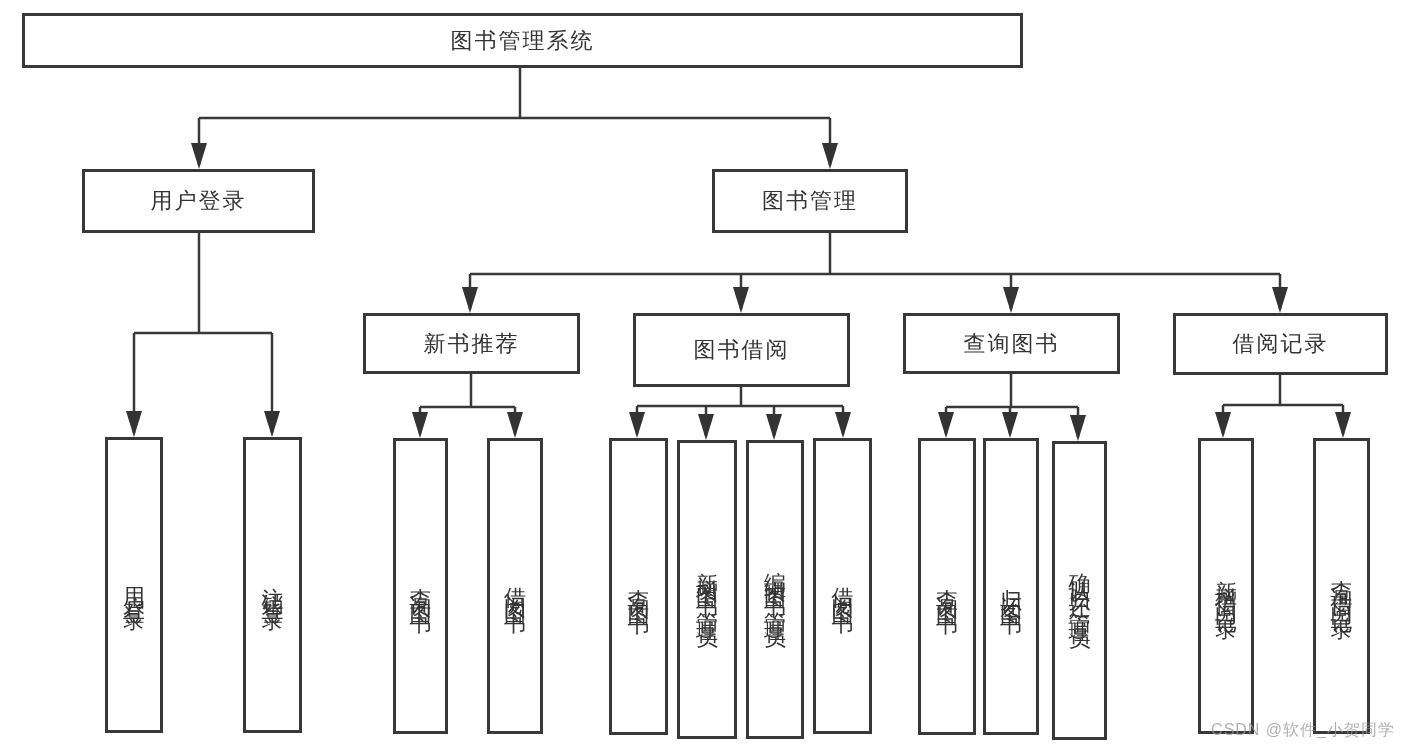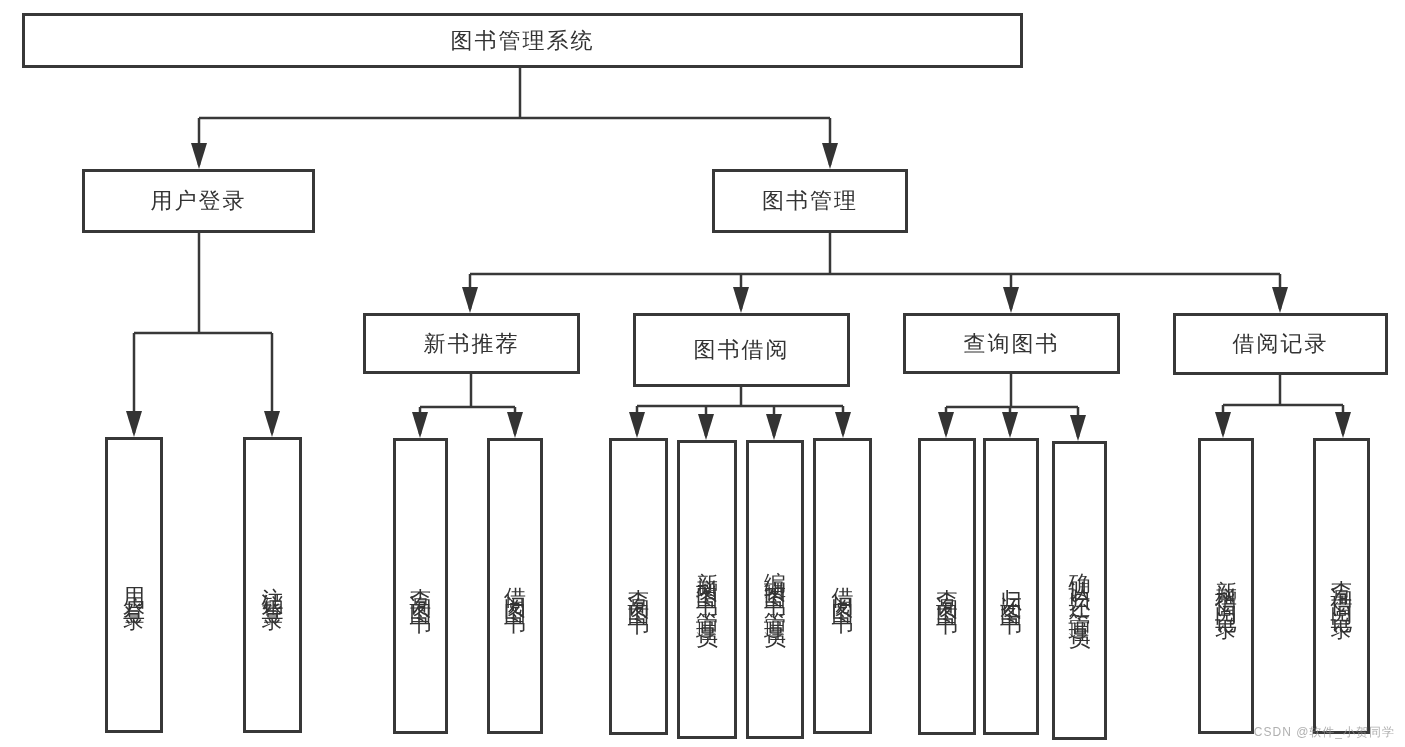--- a/index.html
+++ b/index.html
@@ -34,21 +34,21 @@
   .vlabel {
     writing-mode:vertical-rl;
     text-orientation:mixed;
     font-size:22px; color:#333333;
     letter-spacing:8px; line-height:1;
     white-space:nowrap;
   }
   .watermark {
     position:absolute;
     right:10px; bottom:6px;
-    font-size:12px;
+    font-size:16px;
     color:rgba(150,150,150,0.75);
     letter-spacing:1px;
     white-space:nowrap;
   }
 </style>
 </head>
 <body>
 
 <div id="canvas">
 

